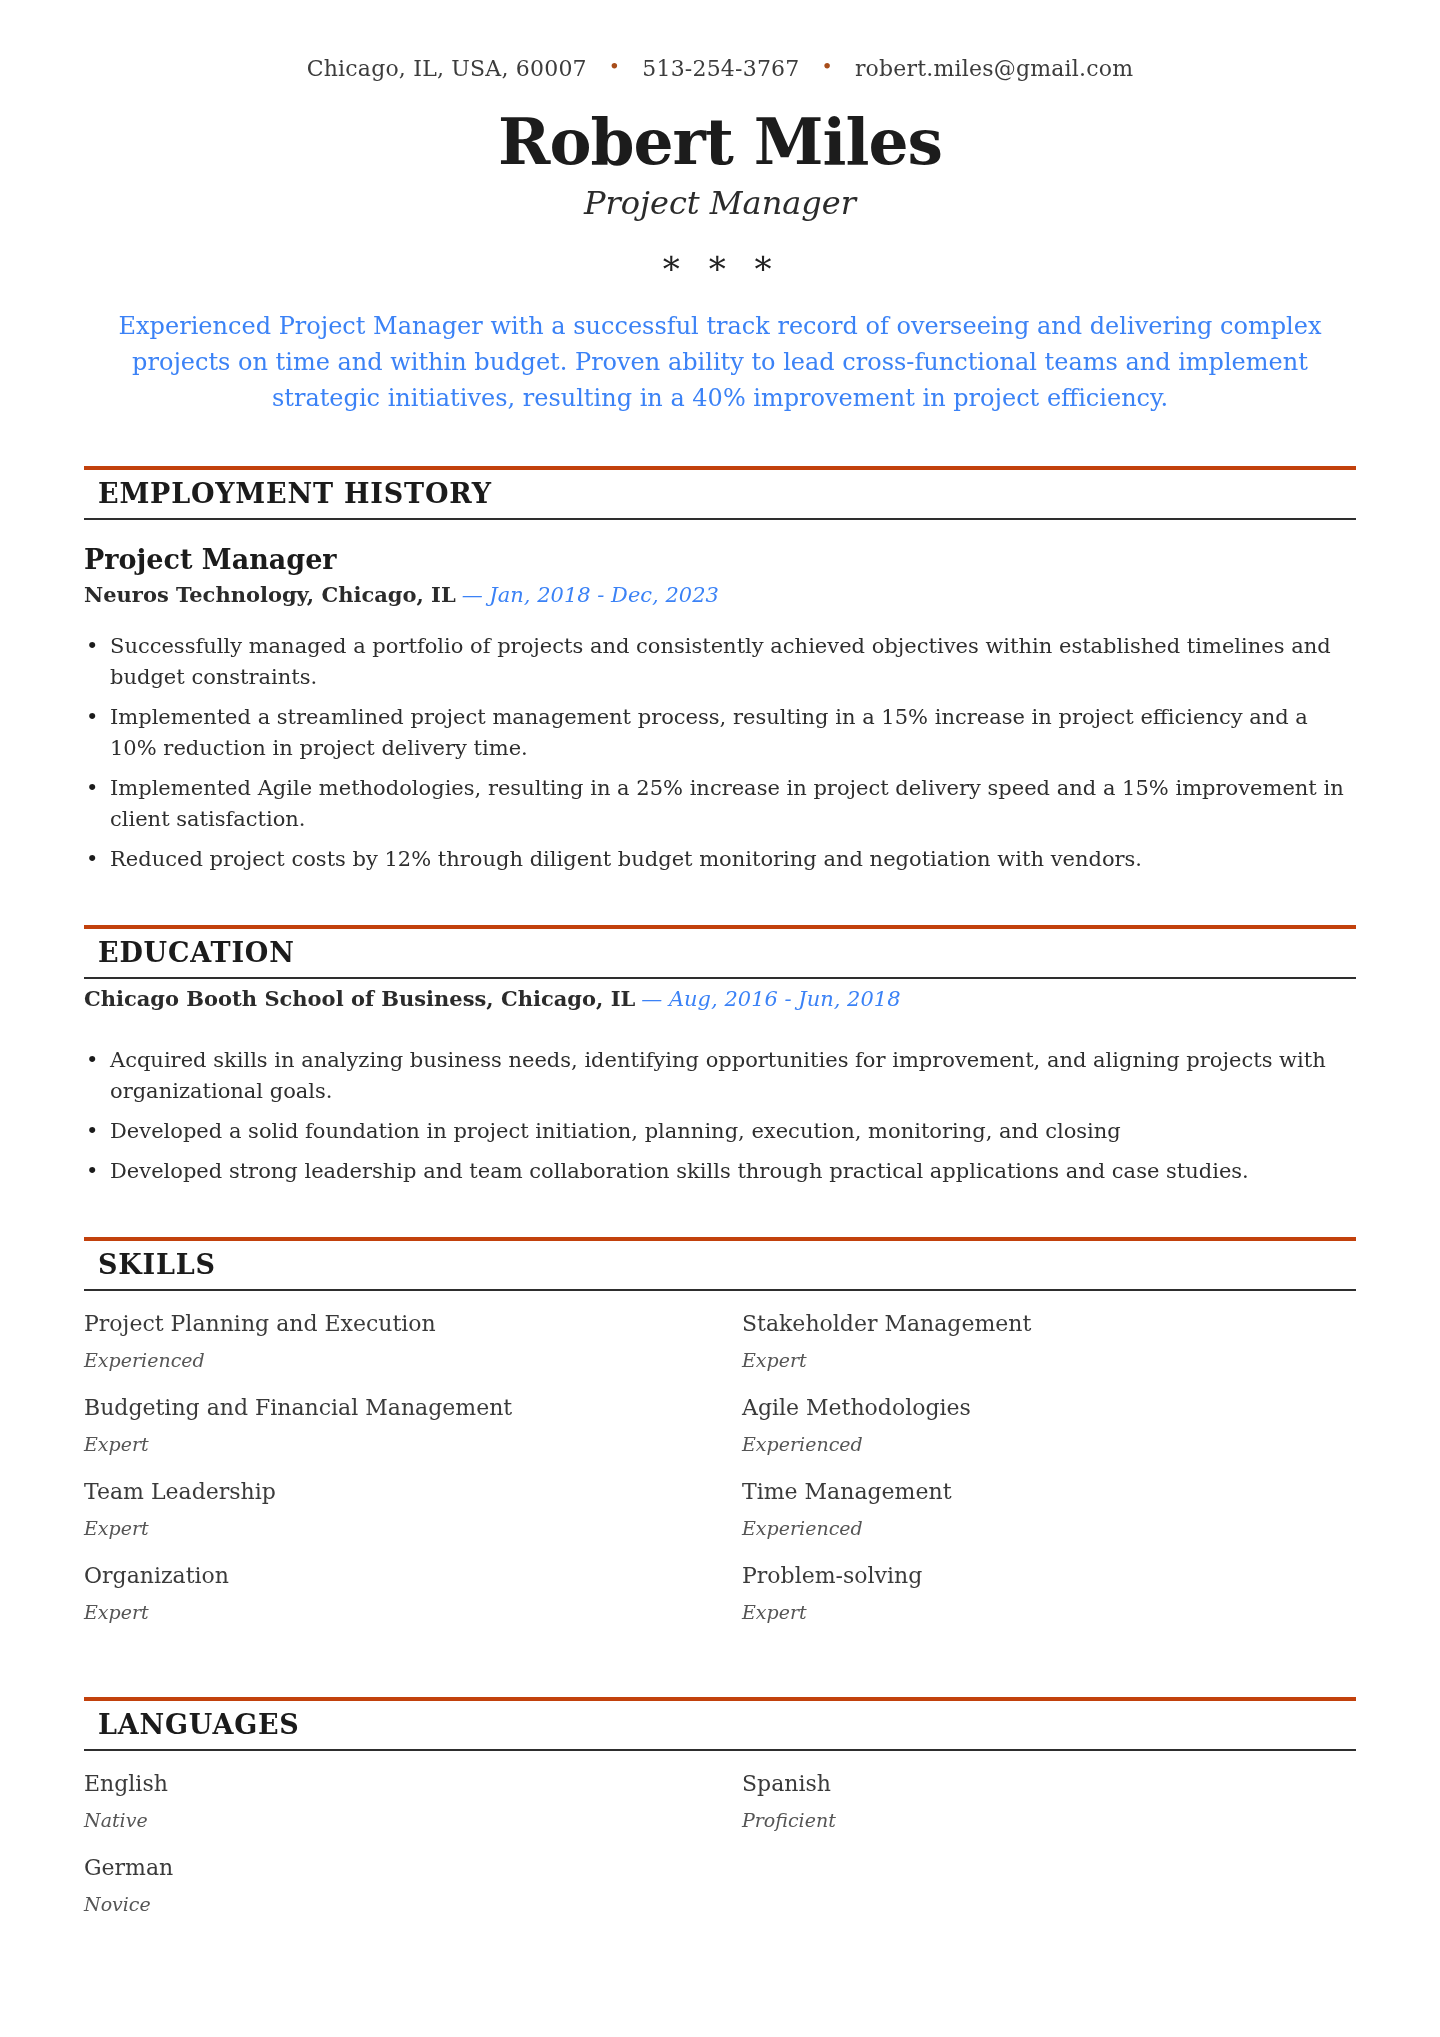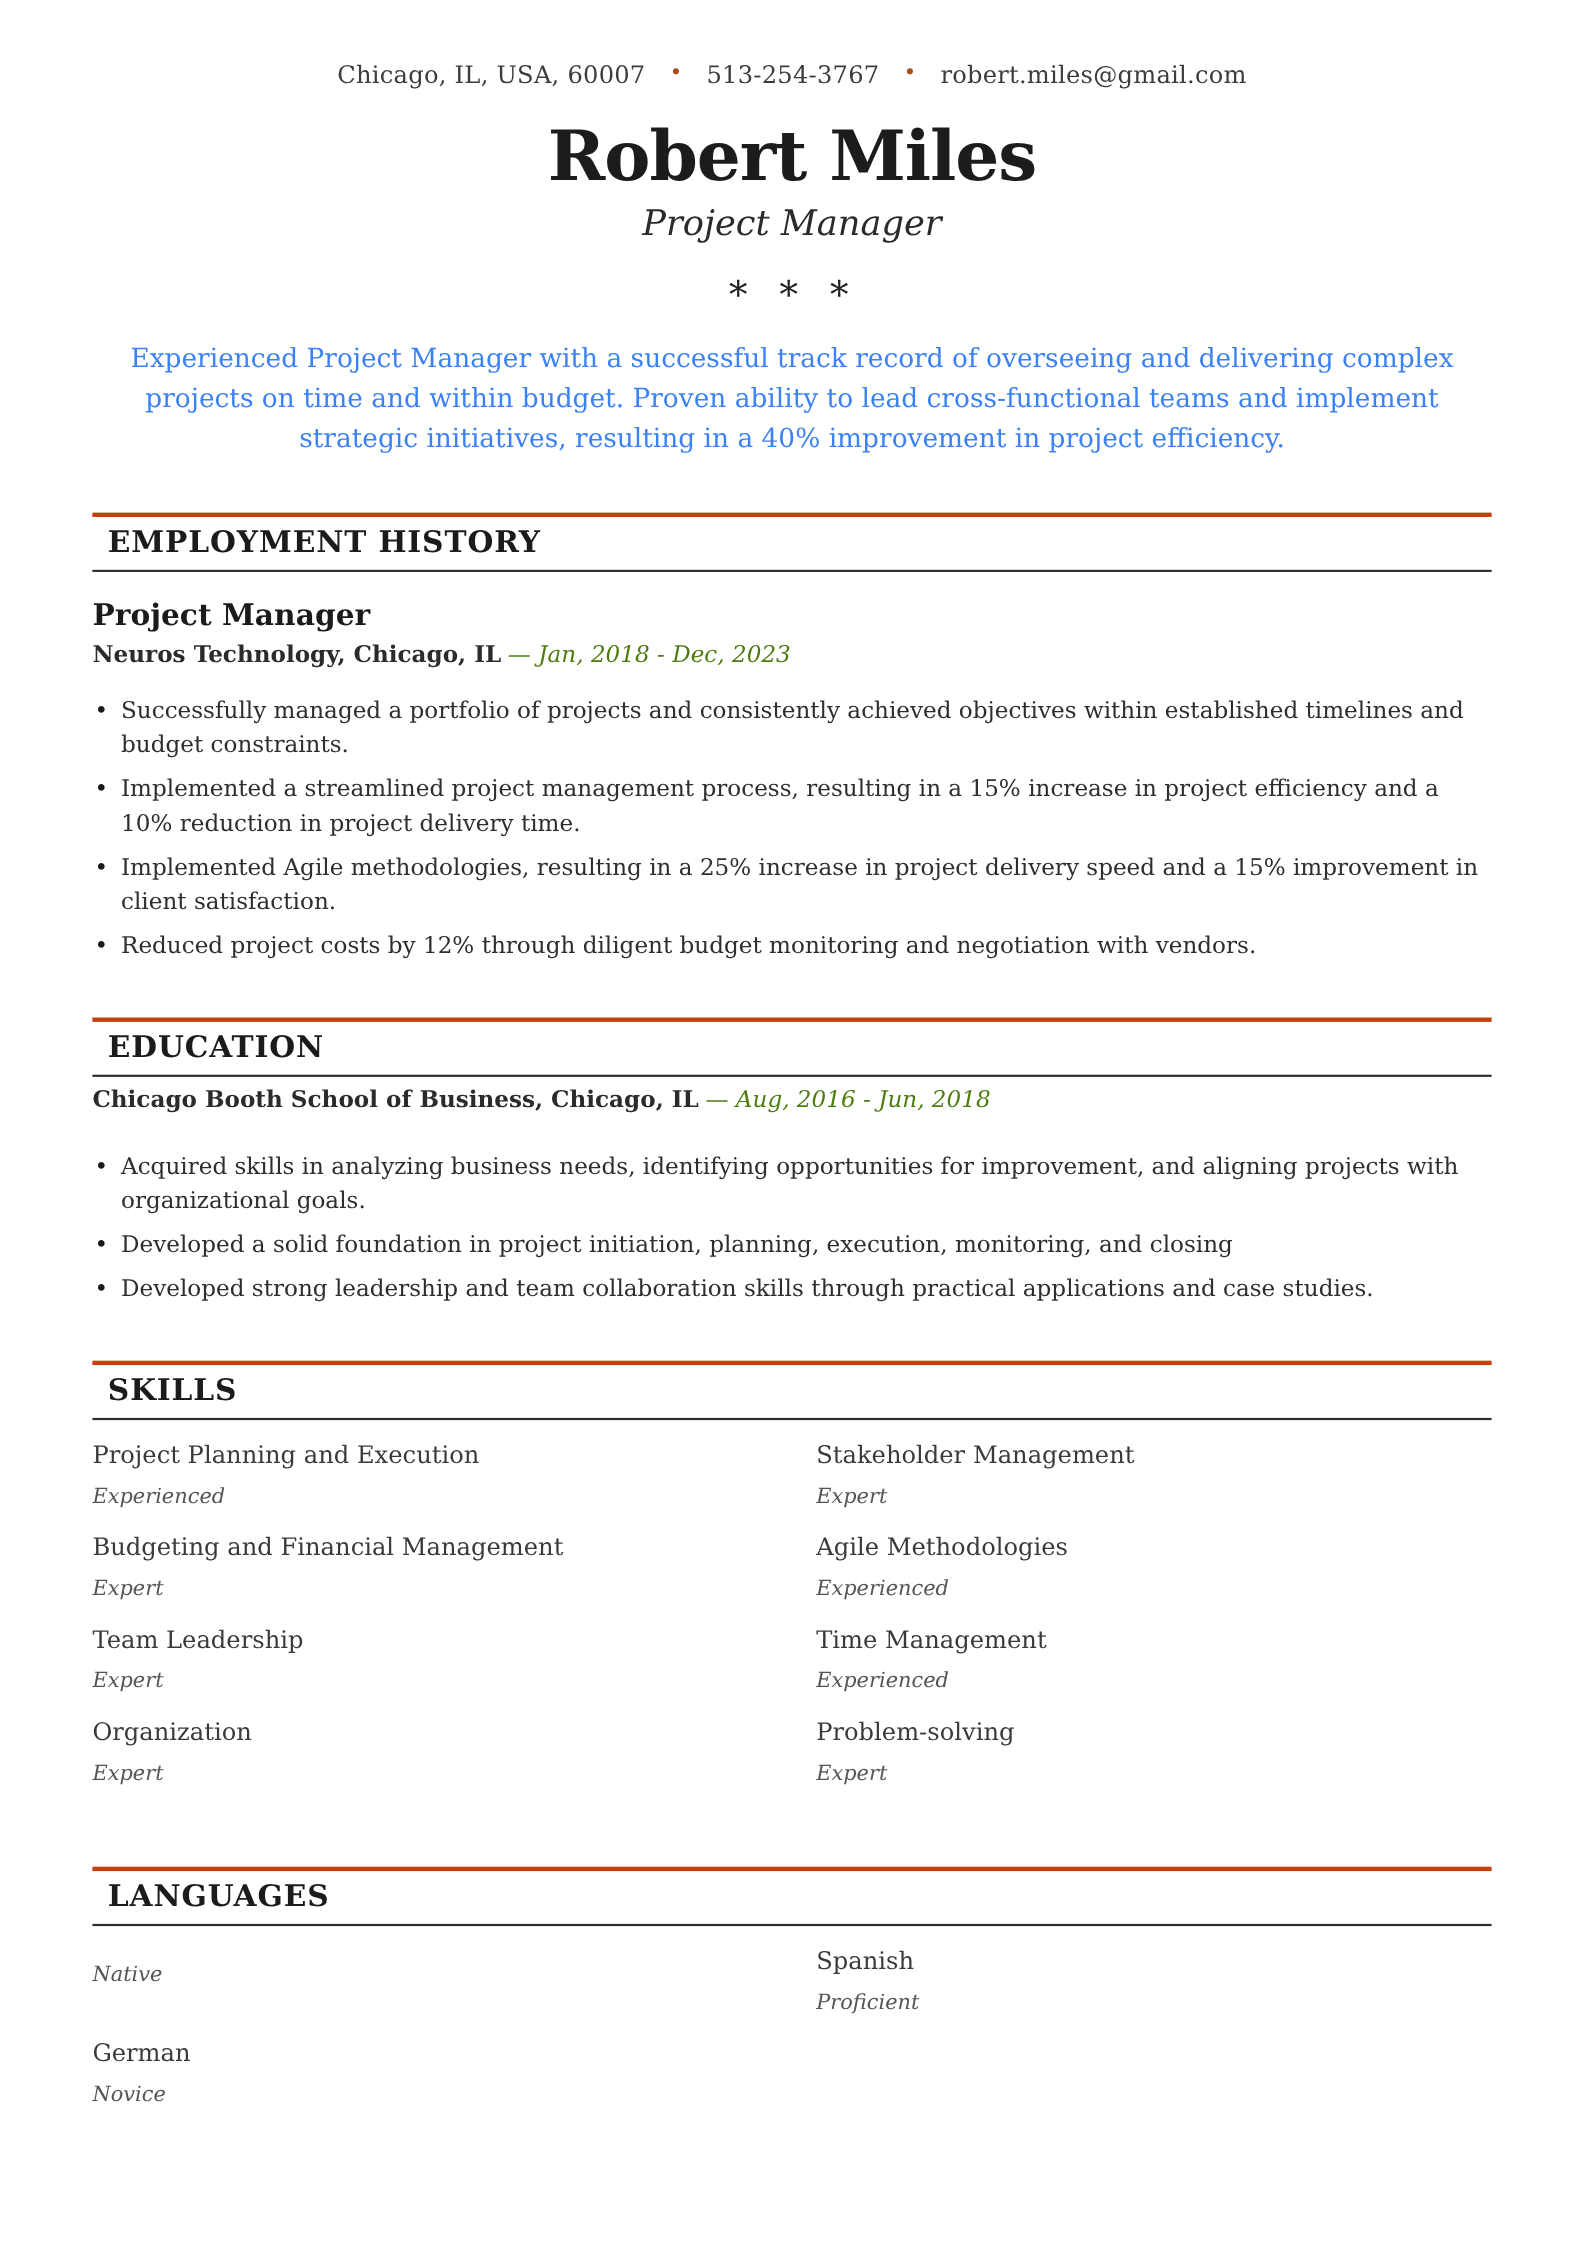--- a/index.html
+++ b/index.html
@@ -29,21 +29,21 @@
   .section-heading {
     border-top:4px solid #c2410c; border-bottom:2px solid #2e2e2e;
     padding:8px 0 9px 14px;
     font-size:27px; font-weight:700; letter-spacing:0.8px; color:#1b1b1b;
   }
 
   
   .entry-title { margin-top:24px; font-size:27px; font-weight:700; color:#1b1b1b; }
   .entry-meta { margin-top:7px; font-size:21px; }
   .entry-meta .org { font-weight:700; color:#2b2b2b; }
-  .entry-meta .dates { font-style:italic; color:#4d7c0f; margin-left:6px; font-weight:400; }
+  .entry-meta .dates { font-style:italic; color:#3b82f6; margin-left:6px; font-weight:400; }
 
   .bullets { list-style:none; margin-top:24px; }
   .bullets.bullets-lg { margin-top:34px; }
   .bullets li {
     position:relative; padding-left:26px; margin-bottom:9px;
     font-size:21px; line-height:31px; color:#2e2e2e;
   }
   .bullets li::before { content:"•"; position:absolute; left:2px; top:0; color:#1b1b1b; }
 
   
@@ -132,20 +132,21 @@
         <div class="item-name">Problem-solving</div>
         <div class="item-level">Expert</div>
       </div>
     </div>
   </div>
 
   <div class="section">
     <div class="section-heading">LANGUAGES</div>
     <div class="grid">
       <div class="grid-item">
+        <div class="item-name">English</div>
         <div class="item-level">Native</div>
       </div>
       <div class="grid-item">
         <div class="item-name">Spanish</div>
         <div class="item-level">Proficient</div>
       </div>
       <div class="grid-item">
         <div class="item-name">German</div>
         <div class="item-level">Novice</div>
       </div>

